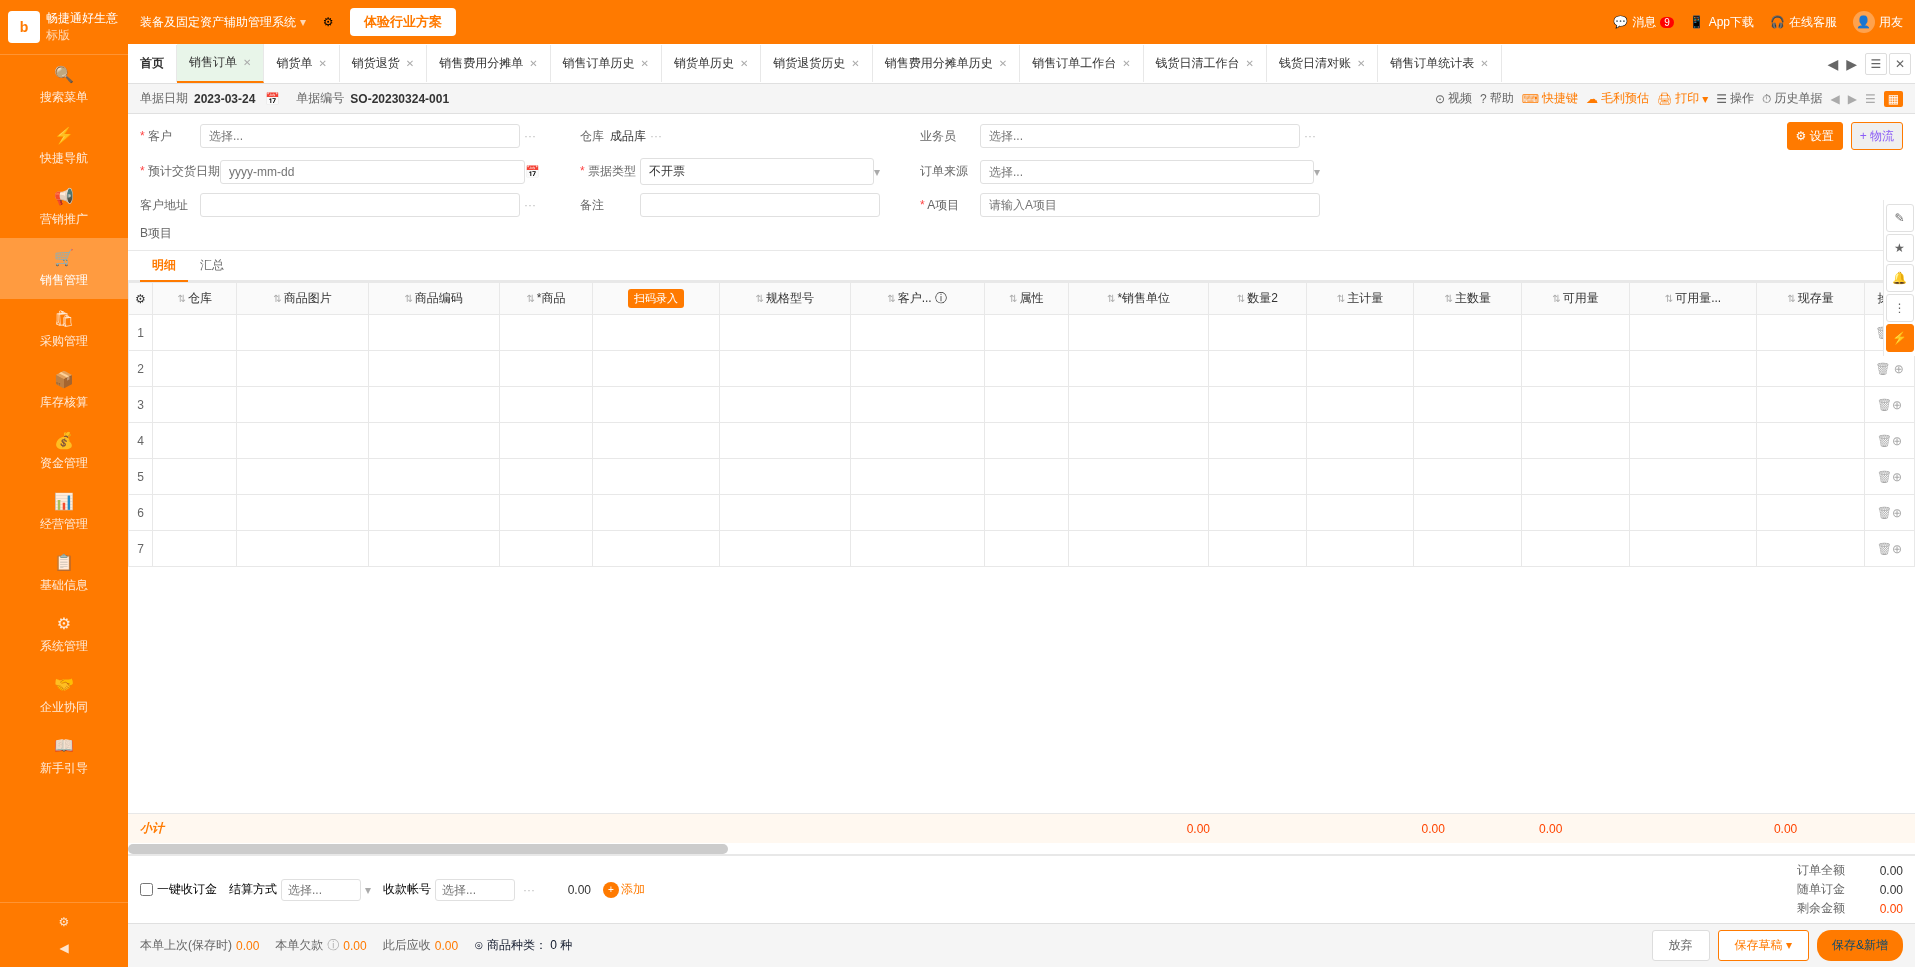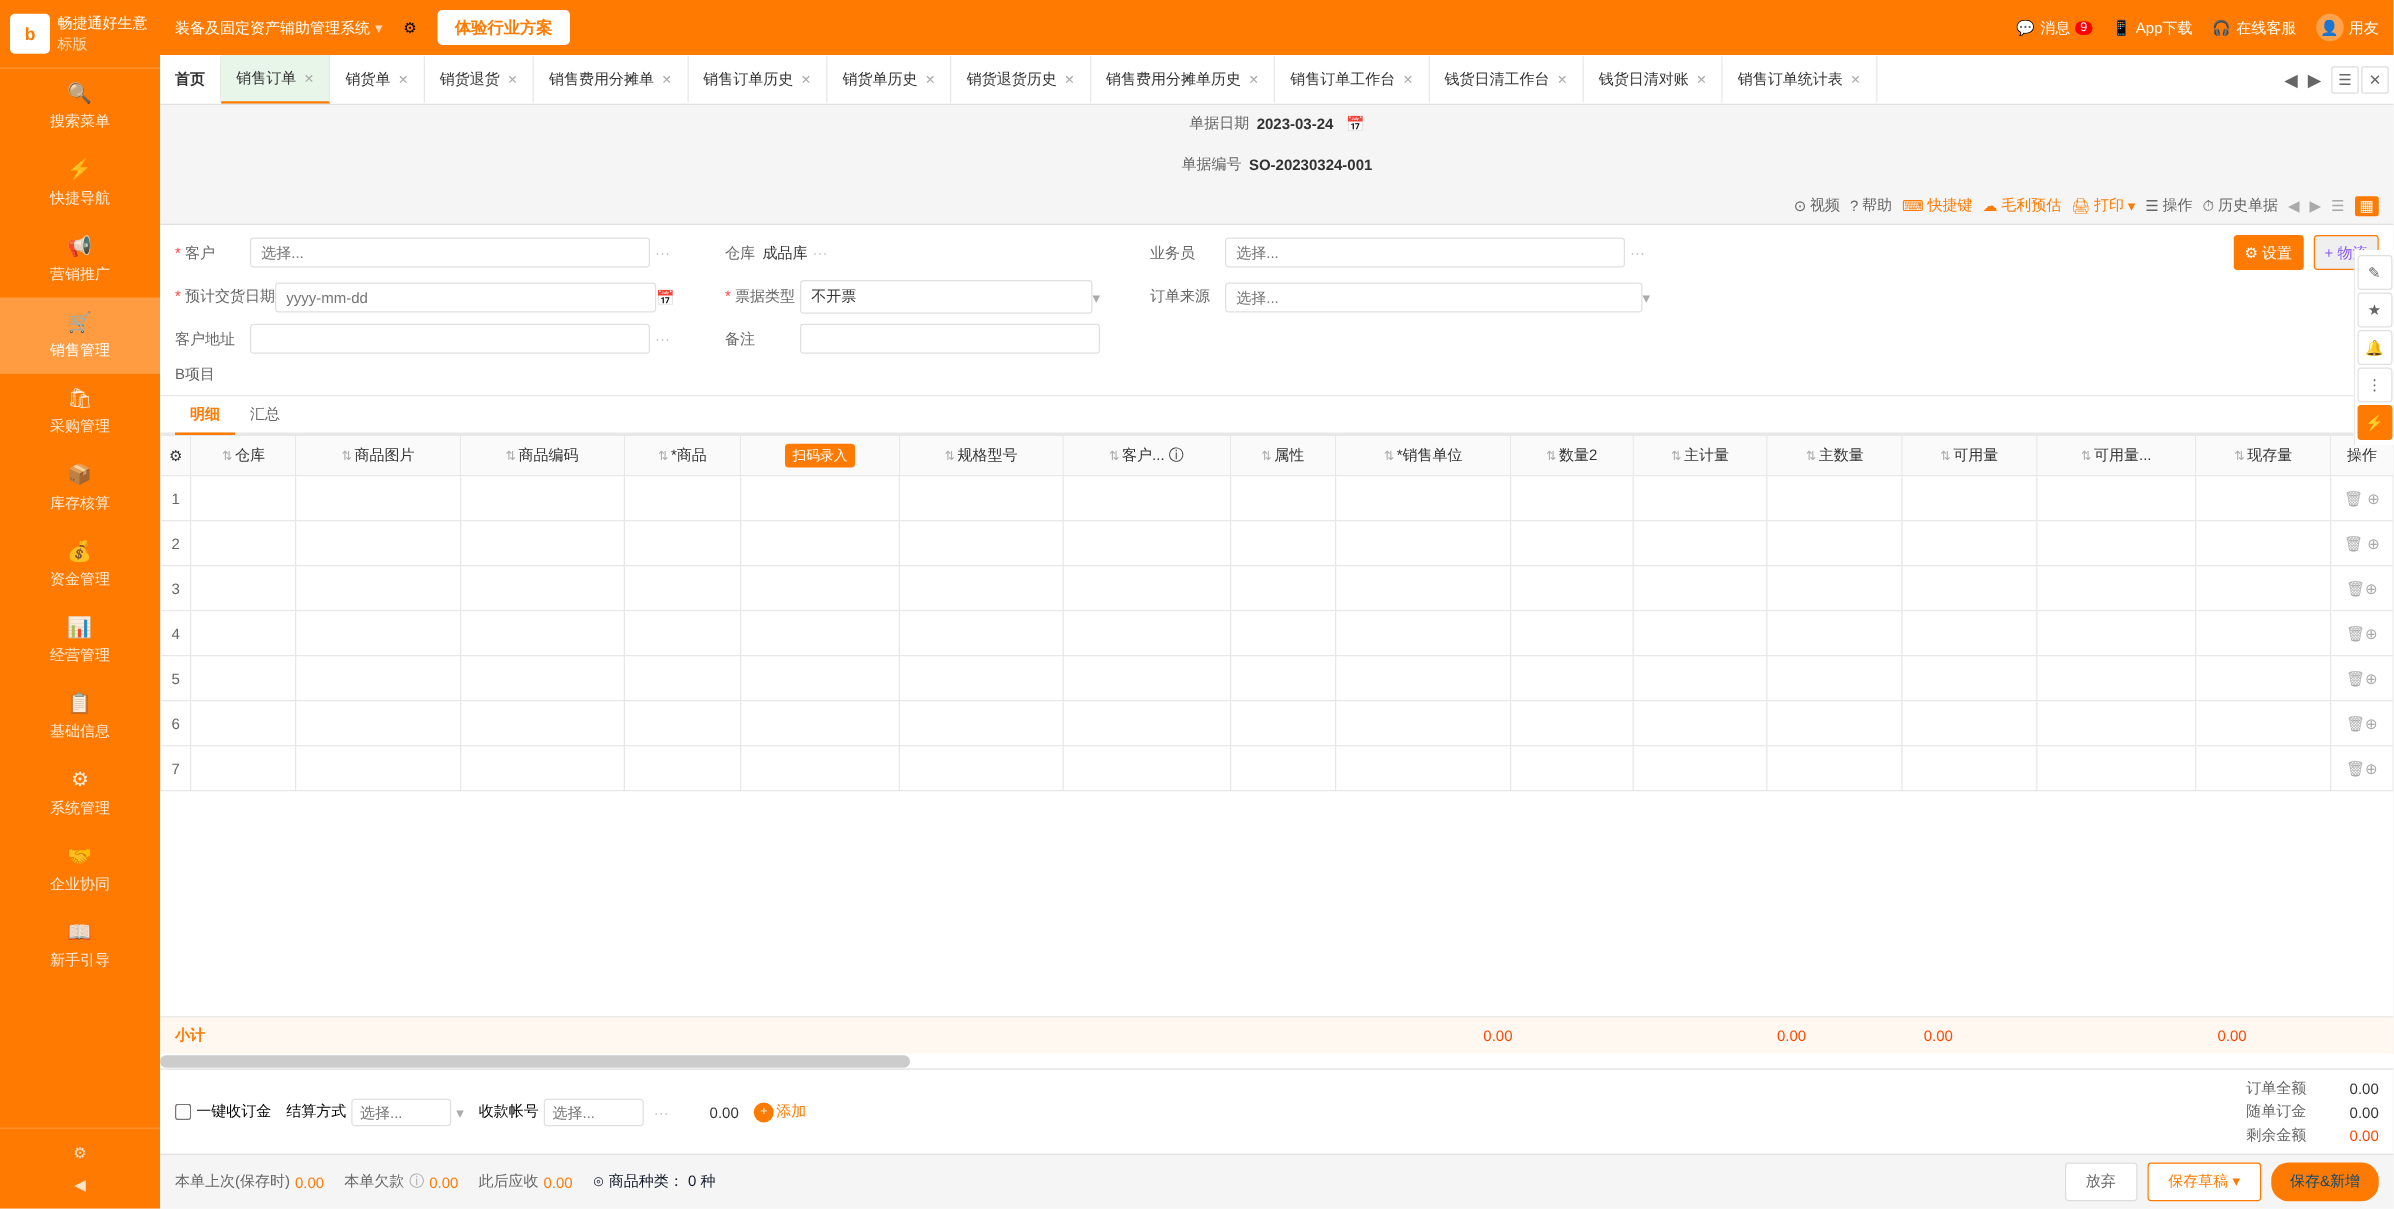--- a/index.html
+++ b/index.html
@@ -38,21 +38,21 @@
     .tab-arrows { display: flex; align-items: center; margin-left: auto; padding: 0 4px; }
     .tab-arrow { background: none; border: none; cursor: pointer; color: #666; font-size: 14px; padding: 2px 4px; }
     .tab-end-icons { display: flex; align-items: center; gap: 2px; padding-right: 4px; }
     .tab-end-icon { width: 22px; height: 22px; display: flex; align-items: center; justify-content: center; cursor: pointer; color: #666; font-size: 12px; border: 1px solid #ddd; border-radius: 2px; }
 
     
     .content { flex: 1; background: #f0f0f0; display: flex; overflow: hidden; }
     .form-area { flex: 1; display: flex; flex-direction: column; overflow: hidden; background: #fff; margin: 0; }
 
     
-    .form-header { background: #f5f5f5; padding: 6px 12px; display: flex; align-items: center; gap: 16px; border-bottom: 1px solid #e0e0e0; flex-shrink: 0; flex-direction: column; }
+    .form-header { background: #f5f5f5; padding: 6px 12px; display: flex; align-items: center; gap: 16px; border-bottom: 1px solid #e0e0e0; flex-shrink: 0; }
     .form-header-field { display: flex; align-items: center; gap: 6px; }
     .form-header-label { color: #666; }
     .form-header-value { color: #333; font-weight: bold; }
     .form-header-actions { margin-left: auto; display: flex; align-items: center; gap: 8px; color: #666; }
     .form-header-action { display: flex; align-items: center; gap: 3px; cursor: pointer; color: #666; }
     .form-header-action.orange { color: #ff7a00; }
 
     
     .form-fields { padding: 8px 12px; display: flex; flex-direction: column; gap: 8px; border-bottom: 1px solid #e8e8e8; flex-shrink: 0; }
     .form-row { display: flex; align-items: center; gap: 0; }
@@ -80,21 +80,21 @@
     .data-table { width: 100%; border-collapse: collapse; }
     .data-table th { background: #fafafa; border: 1px solid #e8e8e8; padding: 6px 4px; text-align: center; white-space: nowrap; color: #333; font-weight: normal; position: sticky; top: 0; z-index: 1; }
     .data-table td { border: 1px solid #e8e8e8; padding: 4px; text-align: center; height: 36px; }
     .row-num { color: #666; width: 24px; }
     .col-actions { width: 50px; }
     .scan-btn { background: #ff7a00; color: #fff; border: none; border-radius: 3px; padding: 2px 6px; cursor: pointer; font-size: 11px; white-space: nowrap; }
     .sort-icon { color: #aaa; font-size: 10px; }
 
     
     .table-footer { background: #fff8f0; border-top: 1px solid #e8e8e8; padding: 6px 12px; display: flex; align-items: center; flex-shrink: 0; }
-    .subtotal-label { color: #ff7a00; font-weight: bold; min-width: 60px; }
+    .subtotal-label { color: #ff7a00; font-weight: bold; min-width: 60px; font-style: italic; }
     .subtotal-values { display: flex; gap: 0; flex: 1; }
     .subtotal-val { color: #ff4400; text-align: center; flex: 1; }
 
     
     .scrollbar-area { height: 12px; background: #fff; border-bottom: 1px solid #e8e8e8; flex-shrink: 0; overflow-x: auto; }
 
     
     .bottom-bar { background: #fff; border-top: 1px solid #e8e8e8; padding: 6px 12px; display: flex; align-items: center; gap: 12px; flex-shrink: 0; }
     .checkbox-field { display: flex; align-items: center; gap: 4px; }
     .bottom-field { display: flex; align-items: center; gap: 4px; }
@@ -360,20 +360,24 @@
             <span class="form-field-label">客户地址</span>
             <input class="form-field-input" type="text" placeholder="" style="">
             <span class="field-dots">···</span>
           </div>
           <div class="field-divider"></div>
           <div class="form-field" style="max-width:300px;">
             <span class="form-field-label">备注</span>
             <input class="form-field-input" type="text" placeholder="" style="flex: 2 1 0%;">
           </div>
           <div class="field-divider"></div>
+          <div class="form-field" style="max-width:400px;">
+            <span class="form-field-label required">A项目</span>
+            <input class="form-field-input" type="text" placeholder="请输入A项目" style="flex: 2 1 0%;">
+          </div>
         </div>
 
         <div class="form-row">
           <div class="form-field" style="max-width:400px;">
             <span class="form-field-label">B项目</span>
           </div>
         </div>
       </div>
 
       <div class="detail-tabs">

